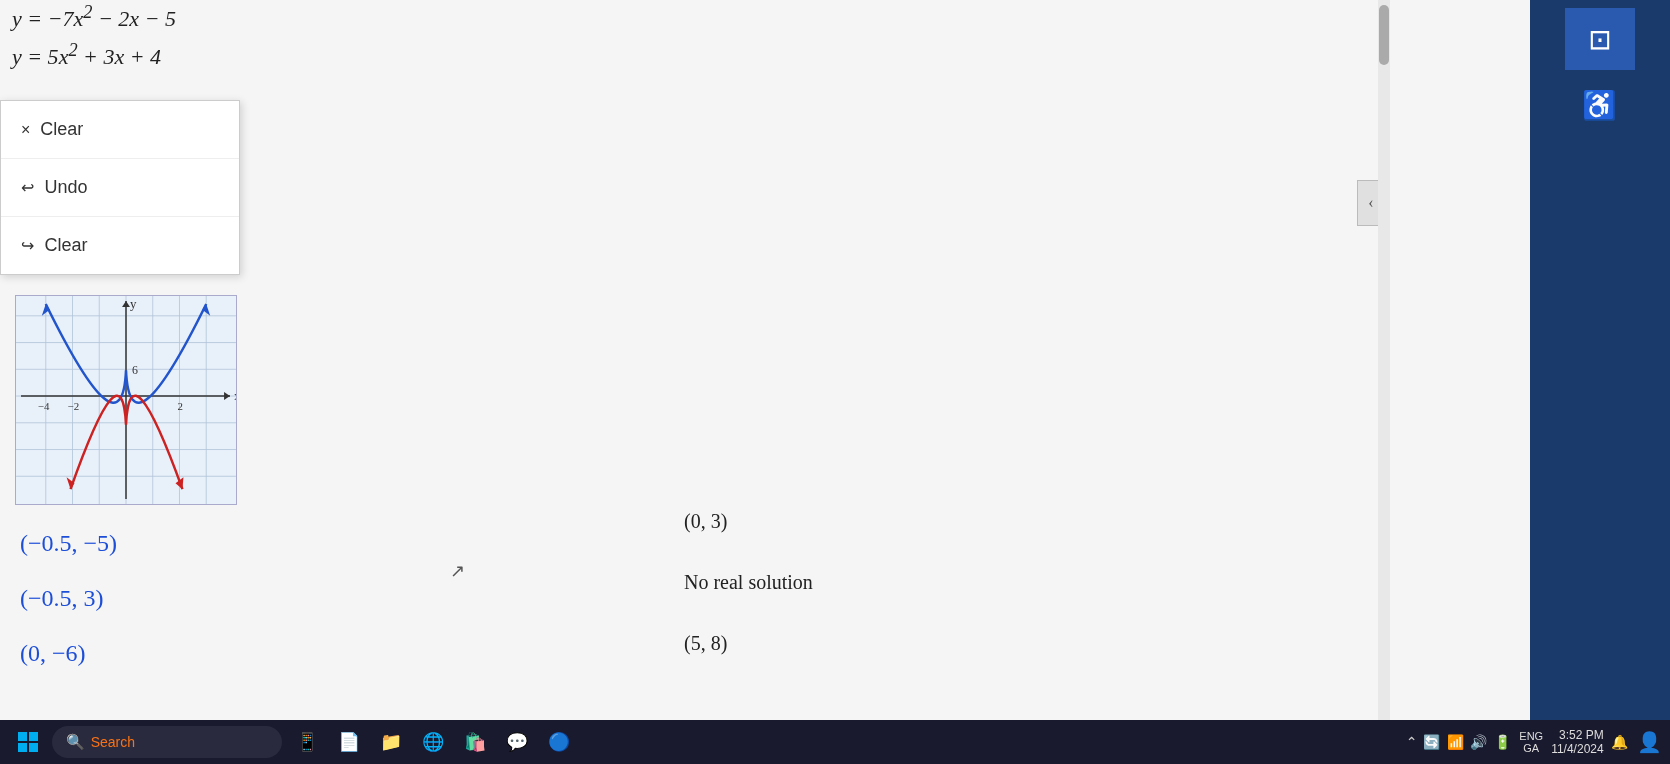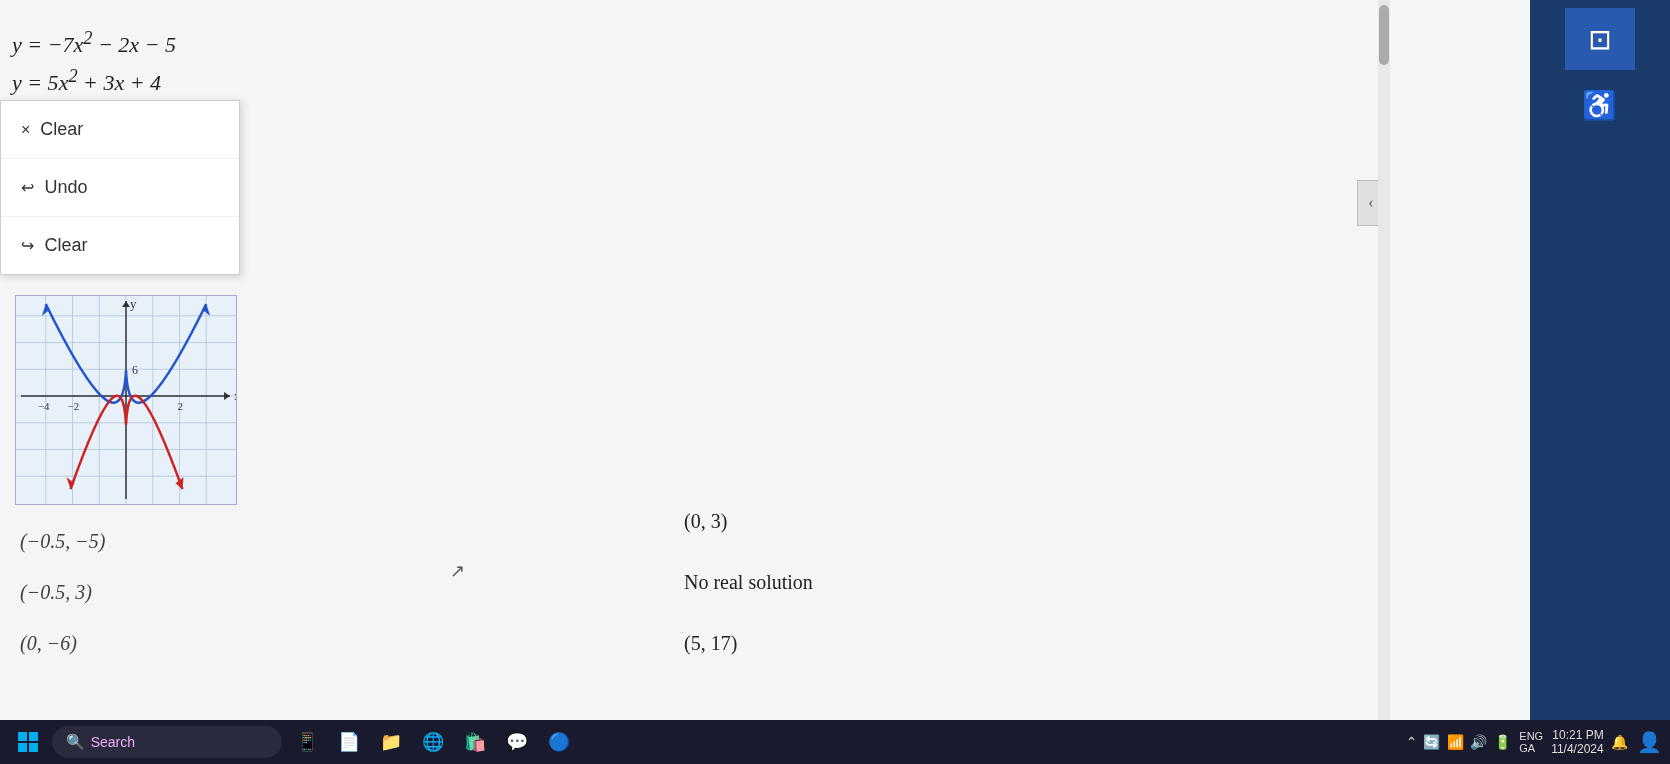--- a/index.html
+++ b/index.html
@@ -18,21 +18,21 @@
       top: 0;
       left: 0;
       width: 1530px;
       height: 720px;
       background: #f5f5f5;
     }
 
     
     .formula-section {
       position: absolute;
-      top: 28px;
+      top: 2px;
       left: 12px;
     }
 
     .formula {
       font-size: 22px;
       color: #222;
       margin-bottom: 8px;
       font-style: italic;
     }
 
@@ -85,25 +85,24 @@
     }
 
     
     .answer-options-left {
       position: absolute;
       top: 530px;
       left: 20px;
     }
 
     .answer-option {
-      font-size: 20px;
-      color: #404040;
+      font-size: 24px;
+      color: #1d4ed8;
       margin-bottom: 28px;
       font-family: 'Times New Roman', serif;
-      font-style: italic;
     }
 
     
     .answer-options-center {
       position: absolute;
       top: 510px;
       left: 650px;
       margin-left: 34px;
     }
 
@@ -192,21 +191,21 @@
       background: #2a2a3e;
       border-radius: 20px;
       padding: 4px 14px;
       gap: 6px;
       cursor: pointer;
       min-width: 230px;
       height: 32px;
     }
 
     .taskbar-search-text {
-      color: #f0abfc;
+      color: #f97316;
       font-size: 14px;
       font-family: Arial, sans-serif;
     }
 
     .taskbar-icons {
       display: flex;
       gap: 6px;
       margin-left: 4px;
     }
 
@@ -357,21 +356,21 @@
 
   <div class="answer-options-left">
     <div class="answer-option">(−0.5, −5)</div>
     <div class="answer-option">(−0.5, 3)</div>
     <div class="answer-option">(0, −6)</div>
   </div>
 
   <div class="answer-options-center">
     <div class="answer-option-center">(0, 3)</div>
     <div class="answer-option-center">No real solution</div>
-    <div class="answer-option-center">(5, 17)</div>
+    <div class="answer-option-center">(5, 8)</div>
   </div>
 
   <div class="cursor">↗</div>
 
   <div class="collapse-btn">
     <span>‹</span>
   </div>
 
   <div class="scrollbar">
     <div class="scrollbar-thumb"></div>
@@ -435,24 +434,24 @@
   </div>
 
   <div class="taskbar-right">
     <div class="taskbar-sys-icons">
       <span class="sys-icon">⌃</span>
       <span class="sys-icon">🔄</span>
       <span class="sys-icon">📶</span>
       <span class="sys-icon">🔊</span>
       <span class="sys-icon">🔋</span>
     </div>
-    <div style="font-size:11px;">
+    <div style="text-align:center; font-size:11px;">
       <div>ENG</div>
       <div>GA</div>
     </div>
     <div class="taskbar-time">
-      <div>10:21 PM</div>
+      <div>3:52 PM</div>
       <div>11/4/2024</div>
     </div>
     <span class="sys-icon">🔔</span>
     <span class="sys-icon" style="font-size:20px;">👤</span>
   </div>
 </div>
 
 </body></html>

